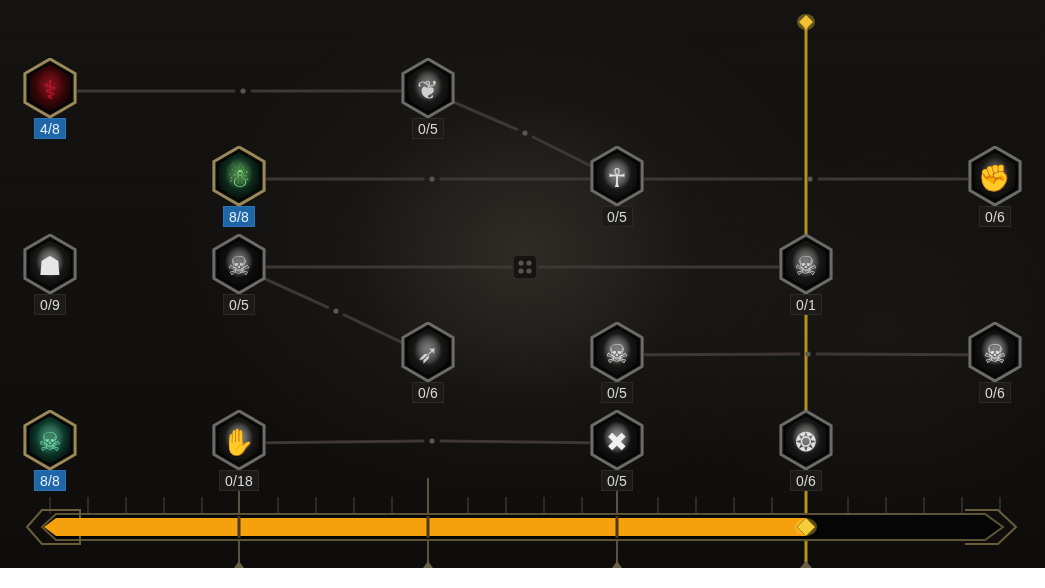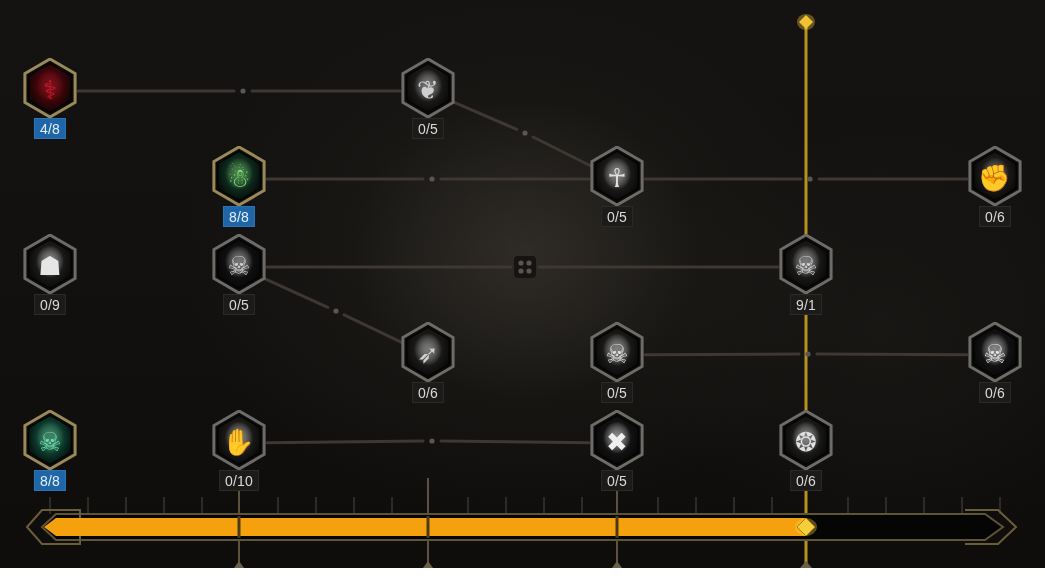--- a/index.html
+++ b/index.html
@@ -190,21 +190,21 @@
             <radialGradient id="g7" cx="50%" cy="45%" r="60%">
               <stop offset="0%" stop-color="#d4d4d4" stop-opacity="0.55"></stop>
               <stop offset="55%" stop-color="#1a1918" stop-opacity="1"></stop>
               <stop offset="100%" stop-color="#050505"></stop>
             </radialGradient>
           </defs>
     <polygon points="30.0,1.0 55.1,15.5 55.1,44.5 30.0,59.0 4.9,44.5 4.9,15.5" fill="#0b0b0a" stroke="#6e6c68" stroke-width="3"></polygon>
     <polygon points="30.0,5.5 51.2,17.8 51.2,42.3 30.0,54.5 8.8,42.3 8.8,17.7" fill="url(#g7)" stroke="#000" stroke-width="1"></polygon>
         </svg>
         <div class="glyph" style="color: rgb(212, 212, 212);">☠</div>
-        <div class="rank">9/1</div>
+        <div class="rank">0/1</div>
       </div>
       <div class="node" style="left: 398px; top: 322px;">
         <svg width="60" height="64">
           <defs>
             <radialGradient id="g8" cx="50%" cy="45%" r="60%">
               <stop offset="0%" stop-color="#d0d0d0" stop-opacity="0.55"></stop>
               <stop offset="55%" stop-color="#1a1918" stop-opacity="1"></stop>
               <stop offset="100%" stop-color="#050505"></stop>
             </radialGradient>
           </defs>
@@ -265,21 +265,21 @@
             <radialGradient id="g12" cx="50%" cy="45%" r="60%">
               <stop offset="0%" stop-color="#e0e0e0" stop-opacity="0.55"></stop>
               <stop offset="55%" stop-color="#1a1918" stop-opacity="1"></stop>
               <stop offset="100%" stop-color="#050505"></stop>
             </radialGradient>
           </defs>
     <polygon points="30.0,1.0 55.1,15.5 55.1,44.5 30.0,59.0 4.9,44.5 4.9,15.5" fill="#0b0b0a" stroke="#6e6c68" stroke-width="3"></polygon>
     <polygon points="30.0,5.5 51.2,17.8 51.2,42.3 30.0,54.5 8.8,42.3 8.8,17.7" fill="url(#g12)" stroke="#000" stroke-width="1"></polygon>
         </svg>
         <div class="glyph" style="color: rgb(224, 224, 224);">✋</div>
-        <div class="rank">0/10</div>
+        <div class="rank">0/18</div>
       </div>
       <div class="node" style="left: 587px; top: 410px;">
         <svg width="60" height="64">
           <defs>
             <radialGradient id="g13" cx="50%" cy="45%" r="60%">
               <stop offset="0%" stop-color="#efefef" stop-opacity="0.55"></stop>
               <stop offset="55%" stop-color="#121212" stop-opacity="1"></stop>
               <stop offset="100%" stop-color="#050505"></stop>
             </radialGradient>
           </defs>

